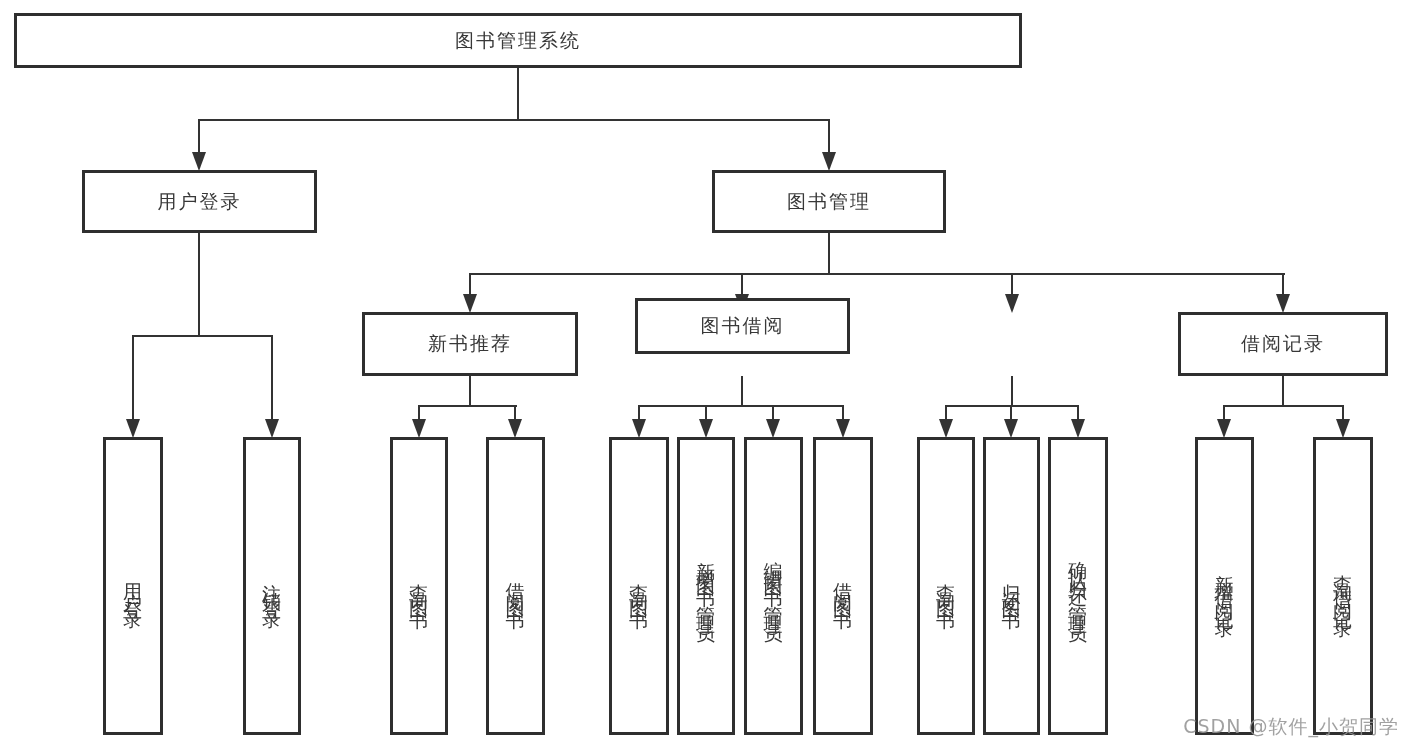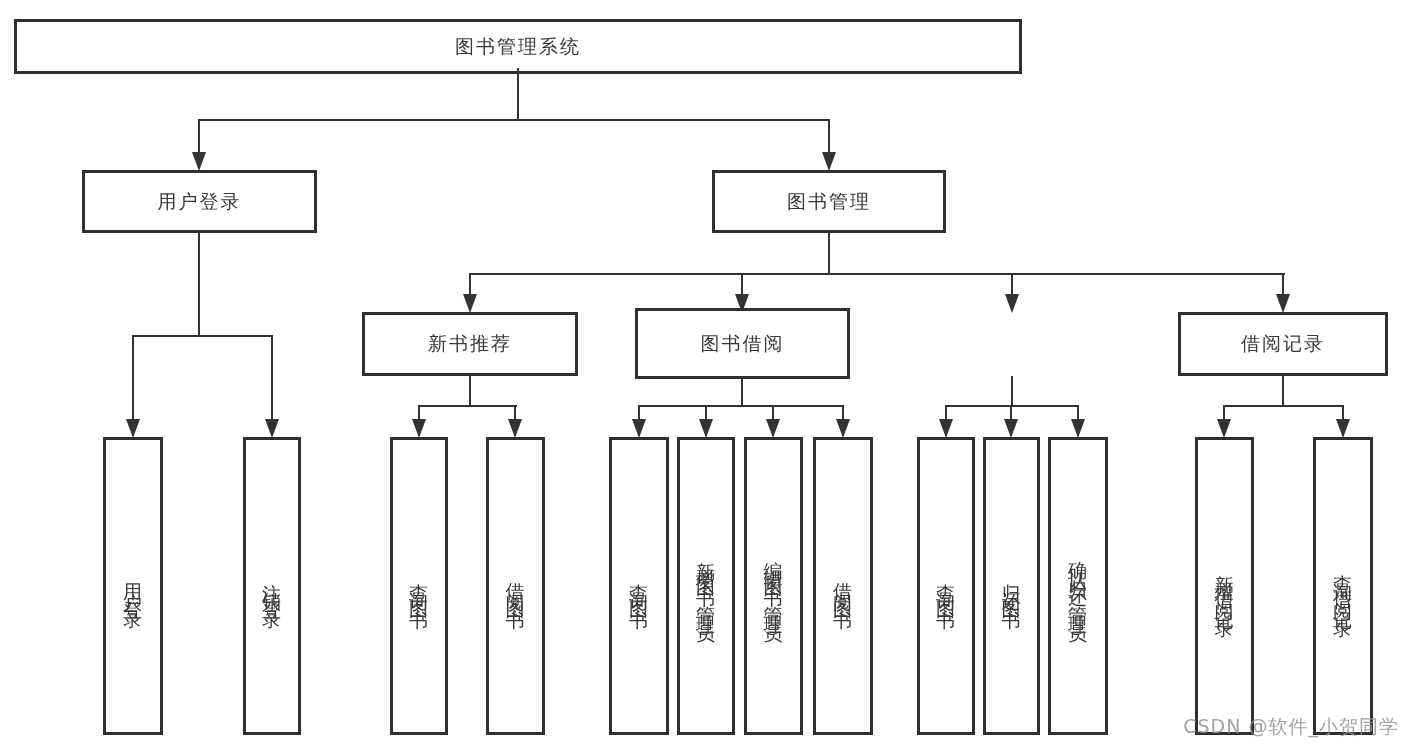--- a/index.html
+++ b/index.html
@@ -31,21 +31,21 @@
   .watermark{
     position:absolute;top:714px;right:6px;z-index:10;
     font-size:19px;color:rgba(148,148,148,0.88);letter-spacing:1px;white-space:nowrap;
   }
 </style>
 </head>
 <body>
 
 <div class="stage">
 
-  <div class="node" style="left:14px;top:19px;width:1008px;height:55px;">
+  <div class="node" style="left:14px;top:13px;width:1008px;height:55px;">
     <span>图书管理系统</span>
   </div>
 
   <div class="vline" style="left:517px;top:68px;height:53px;"></div>
   <div class="hline" style="left:198px;top:119px;width:632px;"></div>
   <div class="vline" style="left:198px;top:119px;height:35px;"></div>
   <div class="arrow" style="left:192px;top:152px;"></div>
   <div class="vline" style="left:828px;top:119px;height:35px;"></div>
   <div class="arrow" style="left:822px;top:152px;"></div>
 
@@ -70,21 +70,21 @@
   <div class="vline" style="left:741px;top:273px;height:24px;"></div>
   <div class="arrow" style="left:735px;top:294px;"></div>
   <div class="vline" style="left:1011px;top:273px;height:24px;"></div>
   <div class="arrow" style="left:1005px;top:294px;"></div>
   <div class="vline" style="left:1282px;top:273px;height:24px;"></div>
   <div class="arrow" style="left:1276px;top:294px;"></div>
 
   <div class="node" style="left:362px;top:312px;width:216px;height:64px;">
     <span>新书推荐</span>
   </div>
-  <div class="node" style="left:635px;top:308px;width:215px;height:71px;">
+  <div class="node" style="left:635px;top:298px;width:215px;height:56px;">
     <span>图书借阅</span>
   </div>
   <div class="node" style="left:1178px;top:312px;width:210px;height:64px;">
     <span>借阅记录</span>
   </div>
 
   <div class="vline" style="left:469px;top:376px;height:31px;"></div>
   <div class="hline" style="left:418px;top:405px;width:99px;"></div>
   <div class="vline" style="left:418px;top:405px;height:16px;"></div>
   <div class="arrow" style="left:412px;top:419px;"></div>

